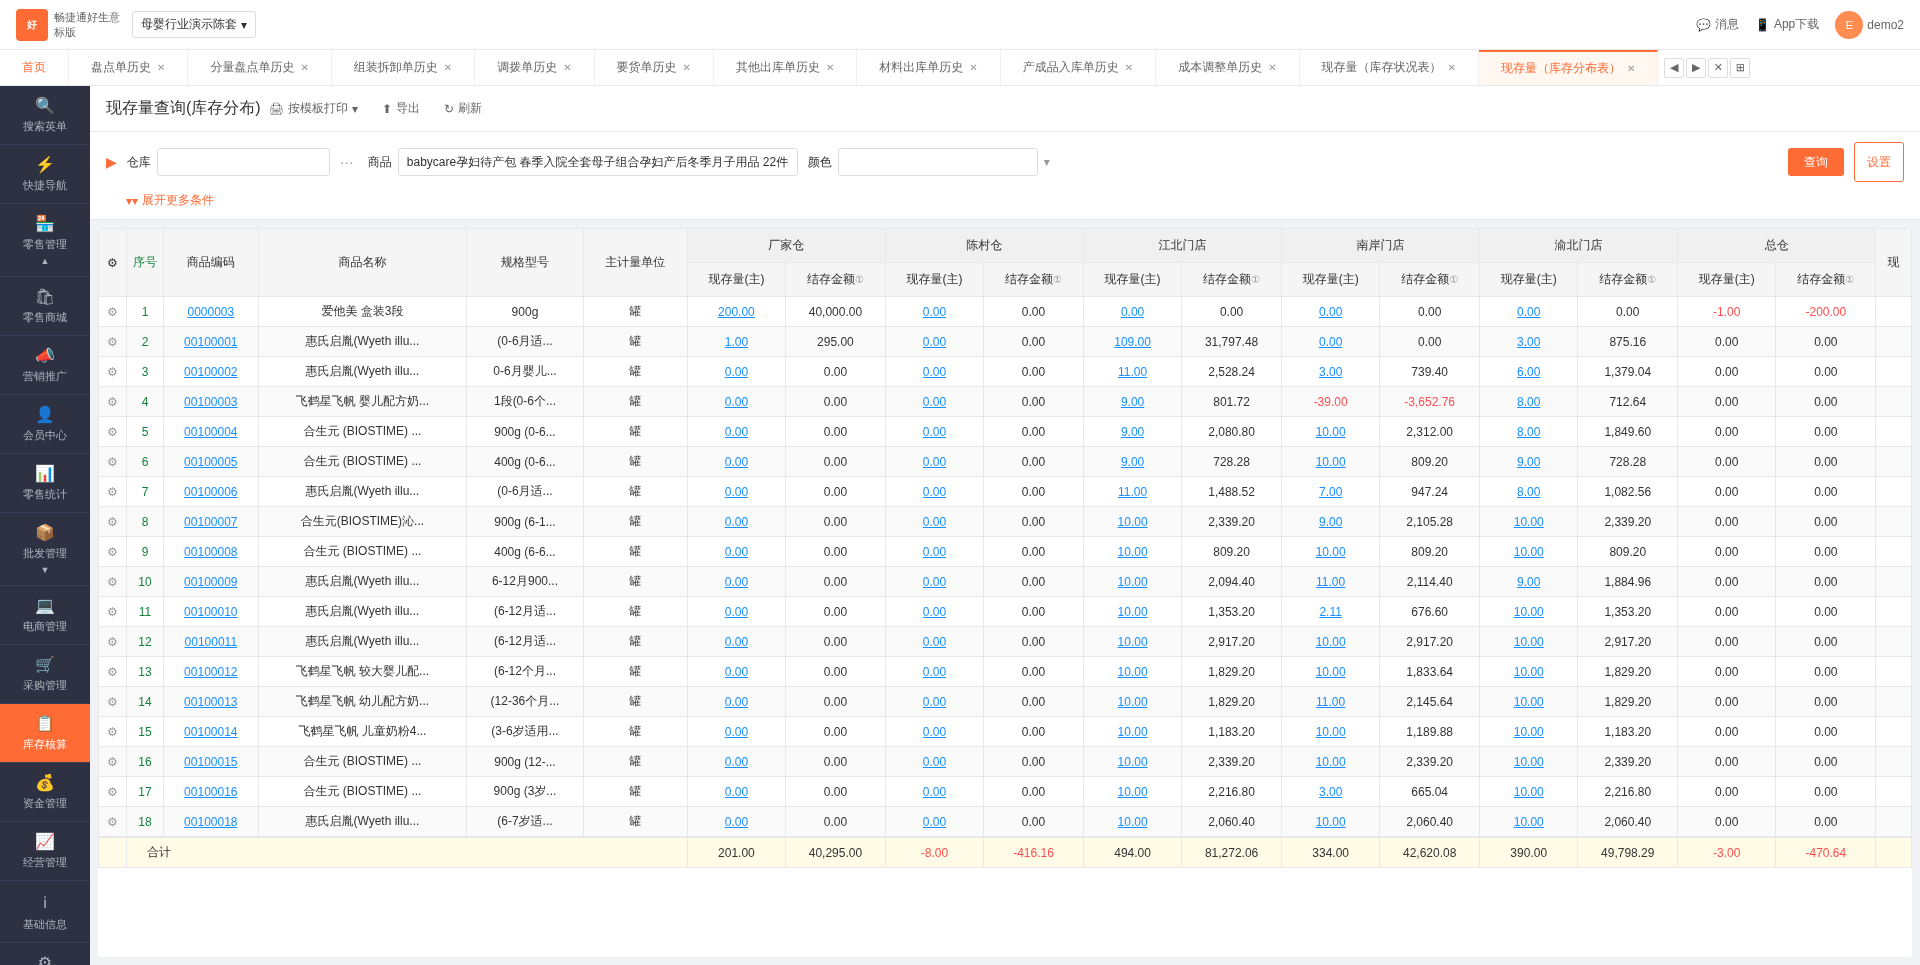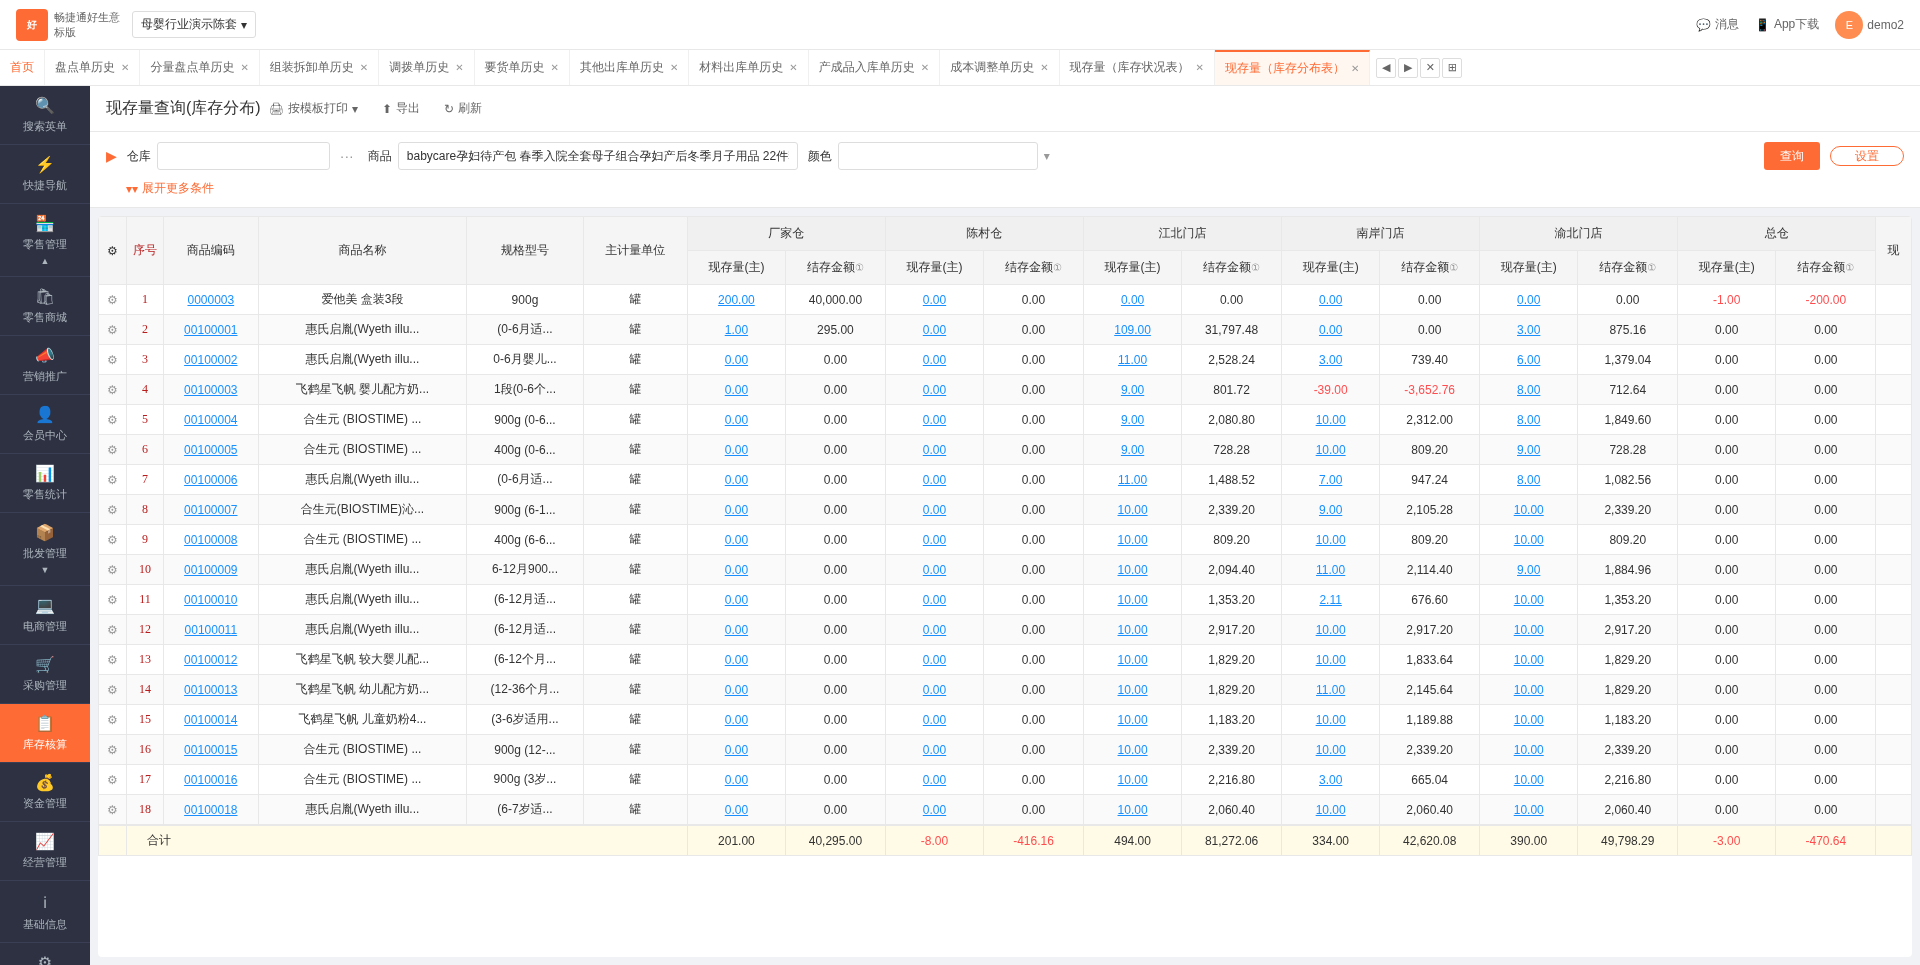--- a/index.html
+++ b/index.html
@@ -11,21 +11,21 @@
     .logo-area { display: flex; align-items: center; gap: 6px; }
     .logo-icon { width: 32px; height: 32px; background: #ff6b35; border-radius: 4px; display: flex; align-items: center; justify-content: center; color: white; font-size: 10px; font-weight: bold; }
     .logo-text { font-size: 11px; color: #666; line-height: 1.3; }
     .dropdown-selector { display: flex; align-items: center; gap: 4px; padding: 4px 8px; border: 1px solid #ddd; border-radius: 3px; cursor: pointer; font-size: 12px; color: #333; }
     .topbar-right { display: flex; align-items: center; gap: 16px; }
     .topbar-btn { display: flex; align-items: center; gap: 4px; font-size: 12px; color: #666; cursor: pointer; }
     .user-avatar { width: 28px; height: 28px; border-radius: 50%; background: #ff8c50; display: flex; align-items: center; justify-content: center; color: white; font-size: 11px; }
 
     
     .nav-tabs { background: #fff; border-bottom: 1px solid #e8e8e8; display: flex; align-items: center; height: 36px; overflow: hidden; }
-    .nav-tab { display: flex; align-items: center; padding: 0 10px; height: 36px; font-size: 12px; color: #666; cursor: pointer; border-right: 1px solid #f0f0f0; white-space: nowrap; flex-shrink: 0; }
+    .nav-tab { display: flex; align-items: center; padding: 0 22px; height: 36px; font-size: 12px; color: #666; cursor: pointer; border-right: 1px solid #f0f0f0; white-space: nowrap; flex-shrink: 0; }
     .nav-tab.home { color: #ff6b35; font-weight: 500; }
     .nav-tab.active { background: #fff7f0; color: #ff6b35; border-top: 2px solid #ff6b35; text-align: center; }
     .nav-tab .close-x { margin-left: 6px; color: #999; font-size: 10px; }
     .nav-arrows { display: flex; align-items: center; gap: 2px; padding: 0 6px; }
     .nav-arrow-btn { width: 20px; height: 20px; display: flex; align-items: center; justify-content: center; border: 1px solid #ddd; border-radius: 2px; cursor: pointer; color: #666; font-size: 11px; }
 
     
     .layout { display: flex; height: calc(965px - 86px); }
     .sidebar { width: 90px; background: #2d3142; height: 100%; flex-shrink: 0; overflow-y: auto; }
     .sidebar-item { display: flex; flex-direction: column; align-items: center; justify-content: center; padding: 10px 4px; cursor: pointer; color: #adb5bd; font-size: 11px; gap: 4px; border-bottom: 1px solid #3a3f55; }
@@ -45,37 +45,37 @@
     
     .filter-area { background: #fff; padding: 10px 16px; border-bottom: 1px solid #e8e8e8; display: flex; align-items: center; gap: 10px; flex-wrap: wrap; }
     .filter-row { display: flex; align-items: center; gap: 10px; width: 100%; }
     .filter-item { display: flex; align-items: center; gap: 6px; }
     .filter-label { font-size: 12px; color: #333; white-space: nowrap; }
     .filter-input { height: 28px; border: 1px solid #ddd; border-radius: 3px; padding: 0 8px; font-size: 12px; color: #333; min-width: 80px; }
     .filter-input-wide { height: 28px; border: 1px solid #ddd; border-radius: 3px; padding: 0 8px; font-size: 12px; color: #333; width: 400px; }
     .filter-input-color { height: 28px; border: 1px solid #ddd; border-radius: 3px; padding: 0 8px; font-size: 12px; color: #333; width: 200px; }
     .expand-btn { display: flex; align-items: center; gap: 4px; color: #ff6b35; font-size: 12px; cursor: pointer; }
     .search-btn { background: #ff6b35; color: white; border: none; height: 28px; padding: 0 16px; border-radius: 3px; font-size: 12px; cursor: pointer; }
-    .settings-btn { background: white; color: #ff6b35; border: 1px solid #ff6b35; height: 20px; padding: 0 24px; border-radius: 14px; font-size: 12px; cursor: pointer; }
+    .settings-btn { background: white; color: #ff6b35; border: 1px solid #ff6b35; height: 40px; padding: 0 12px; border-radius: 3px; font-size: 12px; cursor: pointer; }
     .orange-arrow { color: #ff6b35; font-size: 14px; cursor: pointer; }
     .ellipsis-btn { background: none; border: none; color: #999; cursor: pointer; font-size: 14px; padding: 0 4px; }
     
     
     .table-container { flex: 1; overflow: auto; margin: 8px; background: #fff; border-radius: 4px; }
     table { width: 100%; border-collapse: collapse; font-size: 12px; }
     thead th { background: #f5f5f5; padding: 8px 6px; text-align: center; border: 1px solid #e8e8e8; font-weight: 500; color: #333; white-space: nowrap; position: sticky; top: 0; z-index: 10; }
     thead th.group-header { background: #f0f0f0; }
     tbody td { padding: 6px 6px; text-align: center; border: 1px solid #e8e8e8; color: #333; white-space: nowrap; }
     tbody tr:nth-child(even) { background: #fafafa; }
     .cell-link { color: #1890ff; text-decoration: underline; cursor: pointer; }
     .cell-negative { color: #ff4d4f; }
     .footer-row { background: #fffbe6 !important; font-weight: 500; }
     .footer-row td { border-top: 2px solid #e8e8e8; }
     .settings-col { width: 28px; }
-    .num-col { width: 35px; color: #b91c1c; font-family: Liberation Serif, serif; }
+    .num-col { width: 35px; color: #15803d; }
     .gear-icon-cell { cursor: pointer; color: #999; }
     
     
     ::-webkit-scrollbar { width: 6px; height: 6px; }
     ::-webkit-scrollbar-track { background: #f1f1f1; }
     ::-webkit-scrollbar-thumb { background: #ccc; border-radius: 3px; }
     
     .col-info { font-size: 10px; color: #999; }
   </style>
 </head>

